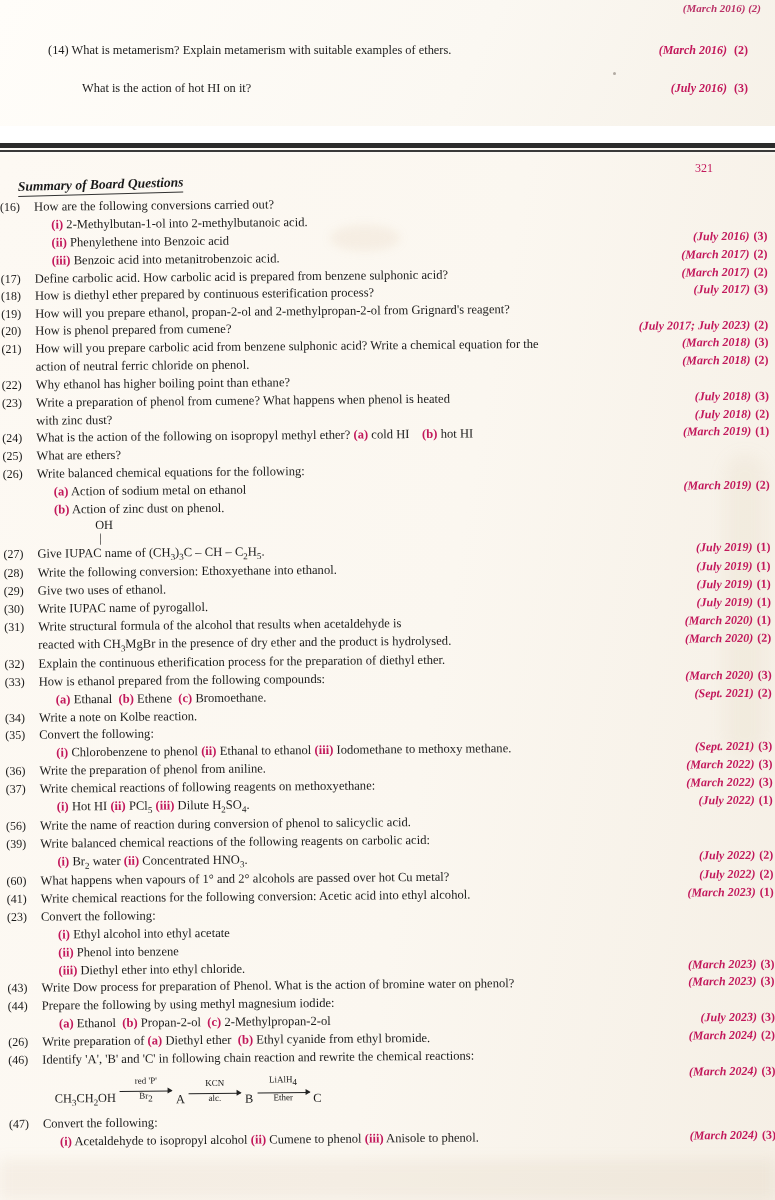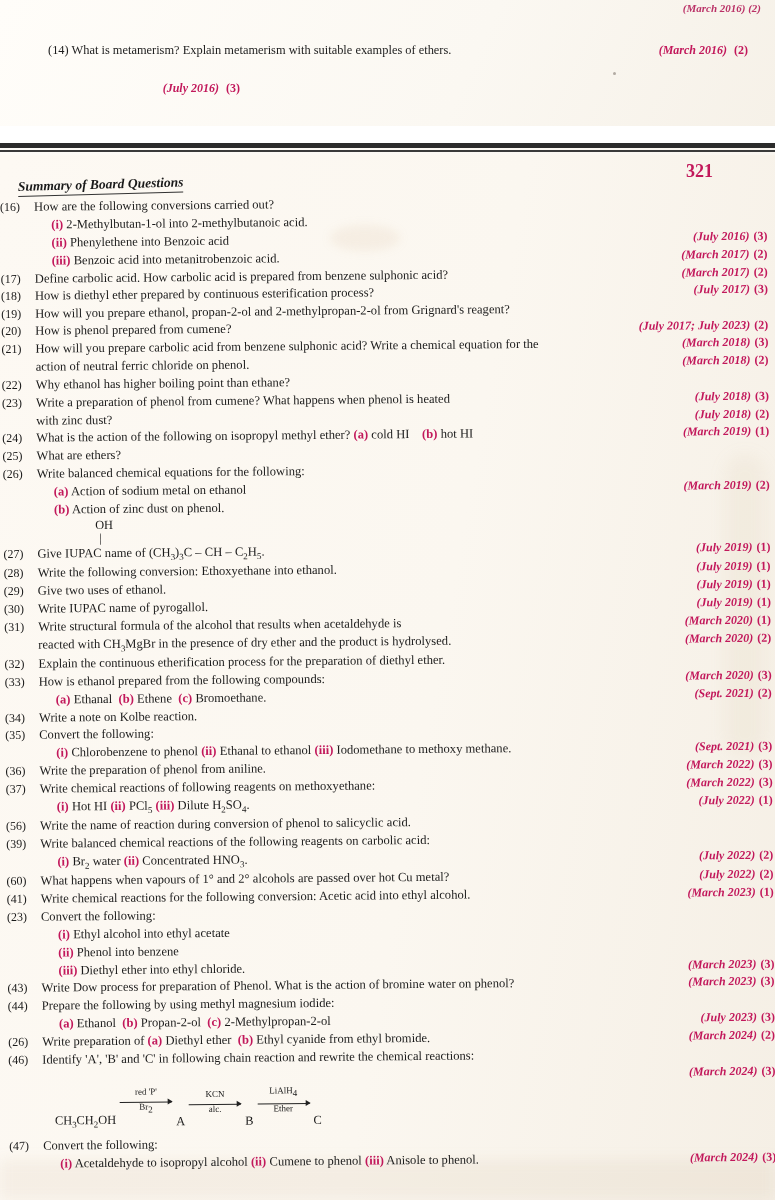--- a/index.html
+++ b/index.html
@@ -78,23 +78,23 @@
     top: 155px;
     left: 0;
     width: 775px;
     height: 1045px;
     background: linear-gradient(100deg,#fdf9f3 0%, #fbf7f0 55%, #f5efe5 100%);
   }
   .page-num {
     position: absolute;
     right: 62px;
     top: 6px;
-    font-size: 18px;
+    font-size: 12px;
     color: #c2185b;
-    font-weight: bold;
+    font-weight: normal;
   }
   .sum-head {
     position: absolute;
     left: 18px;
     top: 24px;
     font-size: 13.5px;
     font-style: italic;
     font-weight: bold;
     color: #1a1a1a;
     transform: rotate(-1.6deg);
@@ -165,21 +165,21 @@
     display: flex;
     align-items: flex-end;
     font-size: 12.4px;
     padding-left: 12px;
     margin-top: 3px;
   }
   .arrow {
     display: inline-block;
     position: relative;
     width: 52px;
-    margin: 16px 4px;
+    margin: 5px 4px;
     text-align: center;
     font-size: 9px;
     line-height: 1.1;
   }
   .arrow .above { display:block; }
   .arrow .line {
     display: block;
     border-bottom: 1px solid #222;
     height: 4px;
     position: relative;
@@ -222,20 +222,21 @@
         <div class="meta">
           <span class="date">(March 2016)</span>
           <span class="marks">(2)</span>
         </div>
       </div>
     </div>
 
 
     <div class="frag-line" style="left:82px; top:46px; width:666px;">
       <div class="row">
+        <div class="txt">What is the action of hot HI on it?</div>
         <div class="meta">
           <span class="date">(July 2016)</span>
           <span class="marks">(3)</span>
         </div>
       </div>
     </div>
     <div class="dot" style="left:613px; top:72px;"></div>
   </div>
 
   <div class="gap-band"></div>

